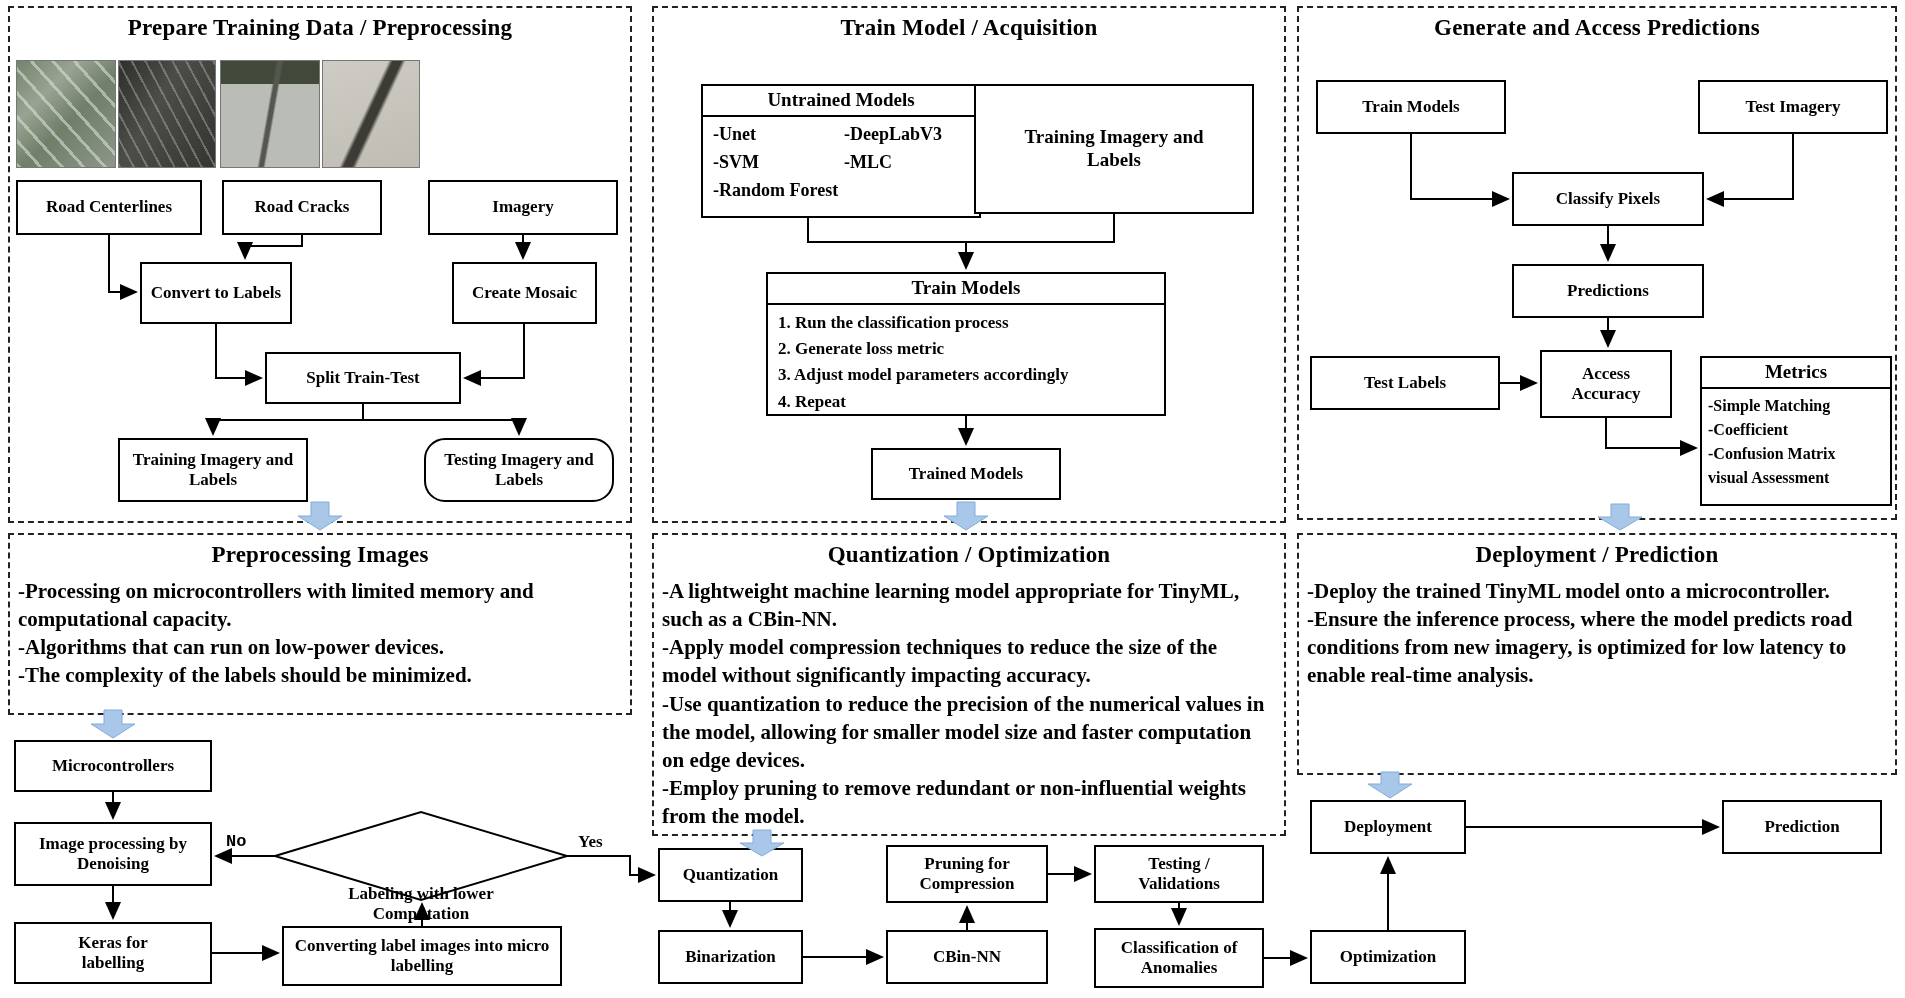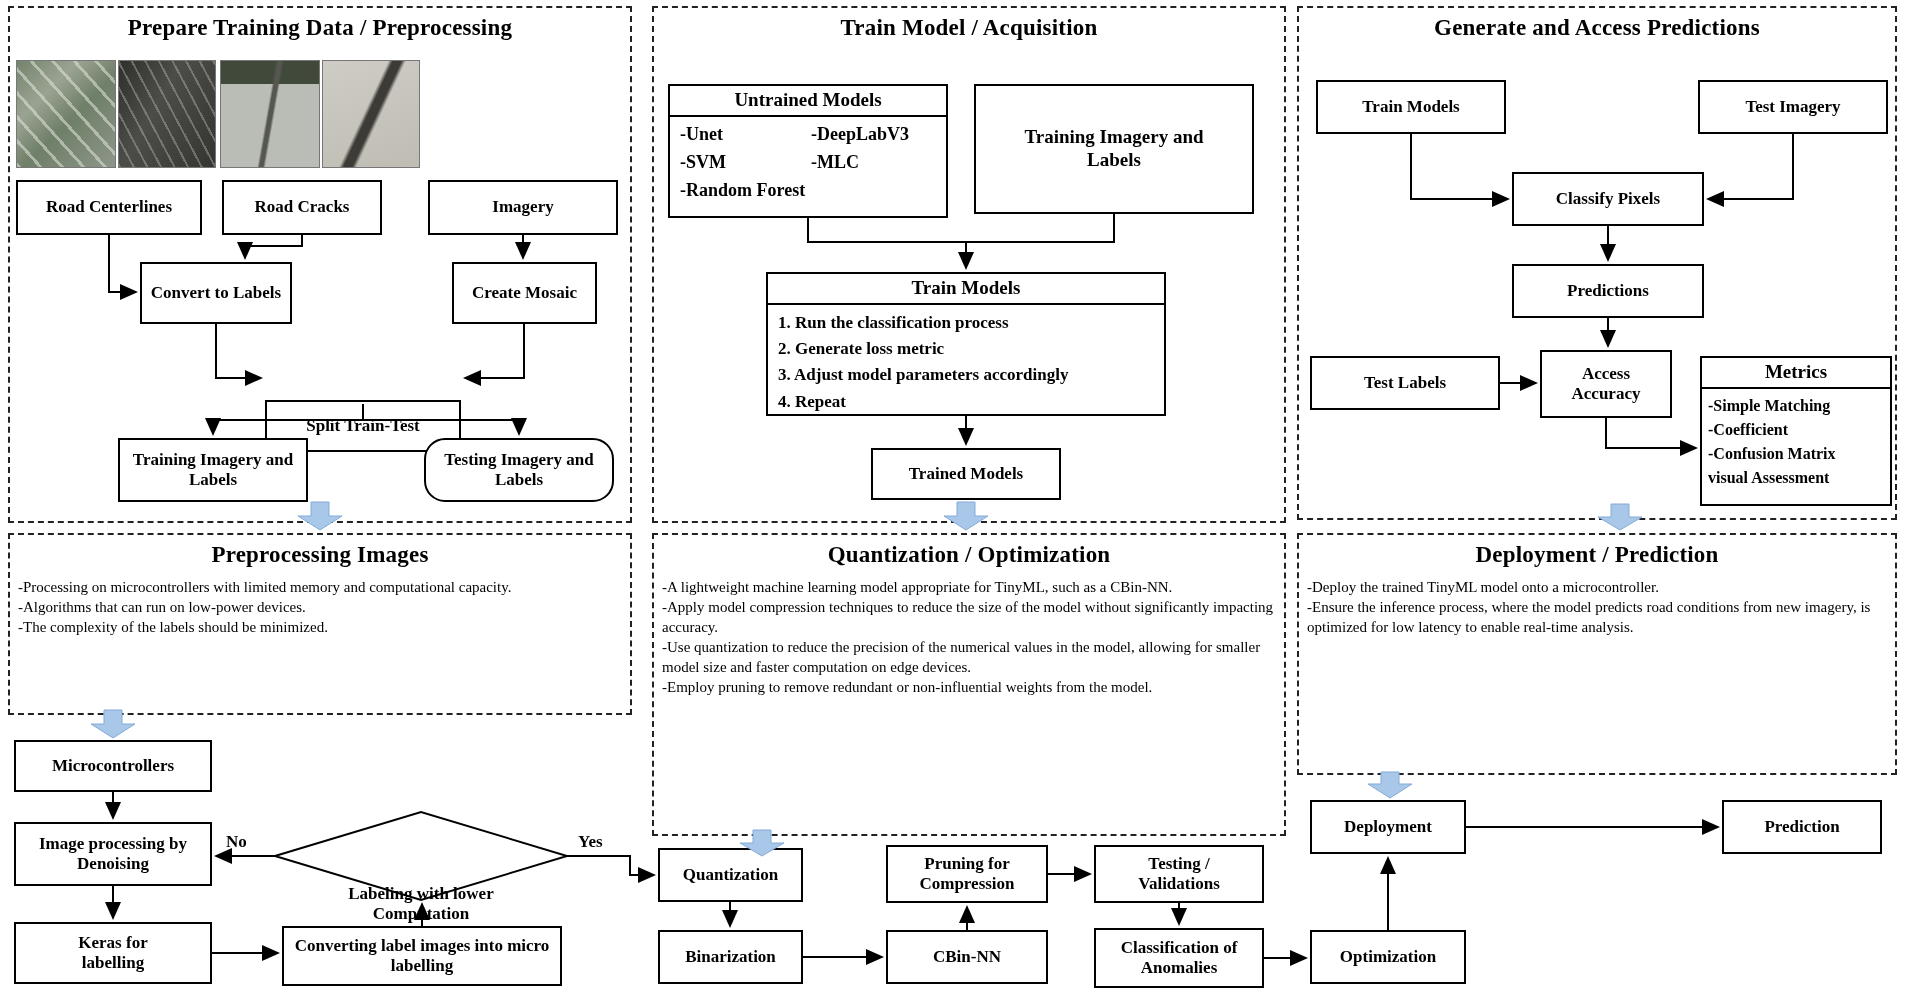--- a/index.html
+++ b/index.html
@@ -13,21 +13,21 @@
         display:flex;align-items:center;justify-content:center;text-align:center;
         font-weight:bold;font-size:17px;line-height:1.2;padding:2px 6px;z-index:2;}
   .hdr-box{display:block;padding:0;text-align:left;}
   .box-hdr{border-bottom:2px solid #000;text-align:center;font-size:19px;font-weight:bold;padding:3px 0;}
   .cols{display:flex;padding:4px 4px 0 10px;}
   .col{flex:1;font-size:18px;line-height:1.55;}
   .steps{padding:5px 10px 0 10px;font-size:17px;line-height:1.55;}
   .mlist{padding:5px 6px 0 6px;font-size:16px;line-height:1.5;}
   .big-node{font-size:19px;}
 
-  .bullets{position:absolute;z-index:2;font-size:15px;font-weight:normal;line-height:1.34;text-align:left;}
+  .bullets{position:absolute;z-index:2;font-size:21px;font-weight:bold;line-height:1.34;text-align:left;}
   .edge-label{position:absolute;z-index:6;font-size:17px;font-weight:bold;}
   .dtext{position:absolute;z-index:6;font-weight:bold;font-size:17px;line-height:1.2;
          display:flex;align-items:center;justify-content:center;text-align:center;}
 
   .thumb{position:absolute;top:60px;height:108px;z-index:2;border:1px solid #777;box-sizing:border-box;}
   #img-aerial{background:
       repeating-linear-gradient(48deg, rgba(225,228,218,.55) 0 3px, rgba(0,0,0,0) 3px 16px),
       linear-gradient(135deg,#74846d 0%,#9aa392 30%,#6f7f68 55%,#8d968a 100%);}
   #img-cracks-dark{background:
       repeating-linear-gradient(62deg, rgba(190,190,182,.4) 0 2px, rgba(0,0,0,0) 2px 12px),
@@ -73,25 +73,25 @@
   <div class="thumb" id="img-aerial" style="left:16px;width:100px;"></div>
   <div class="thumb" id="img-cracks-dark" style="left:118px;width:98px;"></div>
   <div class="thumb" id="img-road" style="left:220px;width:100px;"></div>
   <div class="thumb" id="img-crack-close" style="left:322px;width:98px;"></div>
 
   <div class="node" style="left:16px;top:180px;width:186px;height:55px;">Road Centerlines</div>
   <div class="node" style="left:222px;top:180px;width:160px;height:55px;">Road Cracks</div>
   <div class="node" style="left:428px;top:180px;width:190px;height:55px;">Imagery</div>
   <div class="node" style="left:140px;top:262px;width:152px;height:62px;">Convert to Labels</div>
   <div class="node" style="left:452px;top:262px;width:145px;height:62px;">Create Mosaic</div>
-  <div class="node" style="left:265px;top:352px;width:196px;height:52px;margin-top:48px;">Split Train-Test</div>
+  <div class="node" style="left:265px;top:352px;width:196px;height:52px;">Split Train-Test</div>
   <div class="node" style="left:118px;top:438px;width:190px;height:64px;">Training Imagery and Labels</div>
   <div class="node" style="left:424px;top:438px;width:190px;height:64px;border-radius:21px;">Testing Imagery and Labels</div>
 
-  <div class="node hdr-box" style="left:668px;top:84px;width:280px;height:134px;">
+  <div class="node hdr-box" style="left:701px;top:84px;width:280px;height:134px;">
     <div class="box-hdr">Untrained Models</div>
     <div class="cols">
       <div class="col">
         <div>-Unet</div>
         <div>-SVM</div>
         <div>-Random Forest</div>
       </div>
       <div class="col">
         <div>-DeepLabV3</div>
         <div>-MLC</div>
@@ -129,21 +129,21 @@
   <div class="bullets" style="left:18px;top:577px;width:600px;">
     <div>-Processing on microcontrollers with limited memory and computational capacity.</div>
     <div>-Algorithms that can run on low-power devices.</div>
     <div>-The complexity of the labels should be minimized.</div>
   </div>
   <div class="node" style="left:14px;top:740px;width:198px;height:52px;">Microcontrollers</div>
   <div class="node" style="left:14px;top:822px;width:198px;height:64px;">Image processing by Denoising</div>
   <div class="node" style="left:14px;top:922px;width:198px;height:62px;padding:2px 40px;">Keras for labelling</div>
   <div class="dtext" style="left:321px;top:878px;width:200px;height:52px;">Labeling with lower Computation</div>
   <div class="node" style="left:282px;top:926px;width:280px;height:60px;">Converting label images into micro labelling</div>
-  <div class="edge-label" style="left:226px;top:832px;">No</div>
+  <div class="edge-label" style="left:226px;top:832px;font-family:Liberation Mono, monospace;">No</div>
   <div class="edge-label" style="left:578px;top:832px;">Yes</div>
 
   <div class="bullets" style="left:662px;top:577px;width:614px;">
     <div>-A lightweight machine learning model appropriate for TinyML, such as a CBin-NN.</div>
     <div>-Apply model compression techniques to reduce the size of the model without significantly impacting accuracy.</div>
     <div>-Use quantization to reduce the precision of the numerical values in the model, allowing for smaller model size and faster computation on edge devices.</div>
     <div>-Employ pruning to remove redundant or non-influential weights from the model.</div>
   </div>
   <div class="node" style="left:658px;top:848px;width:145px;height:54px;text-align:right;">Quantization</div>
   <div class="node" style="left:886px;top:845px;width:162px;height:58px;">Pruning for Compression</div>

